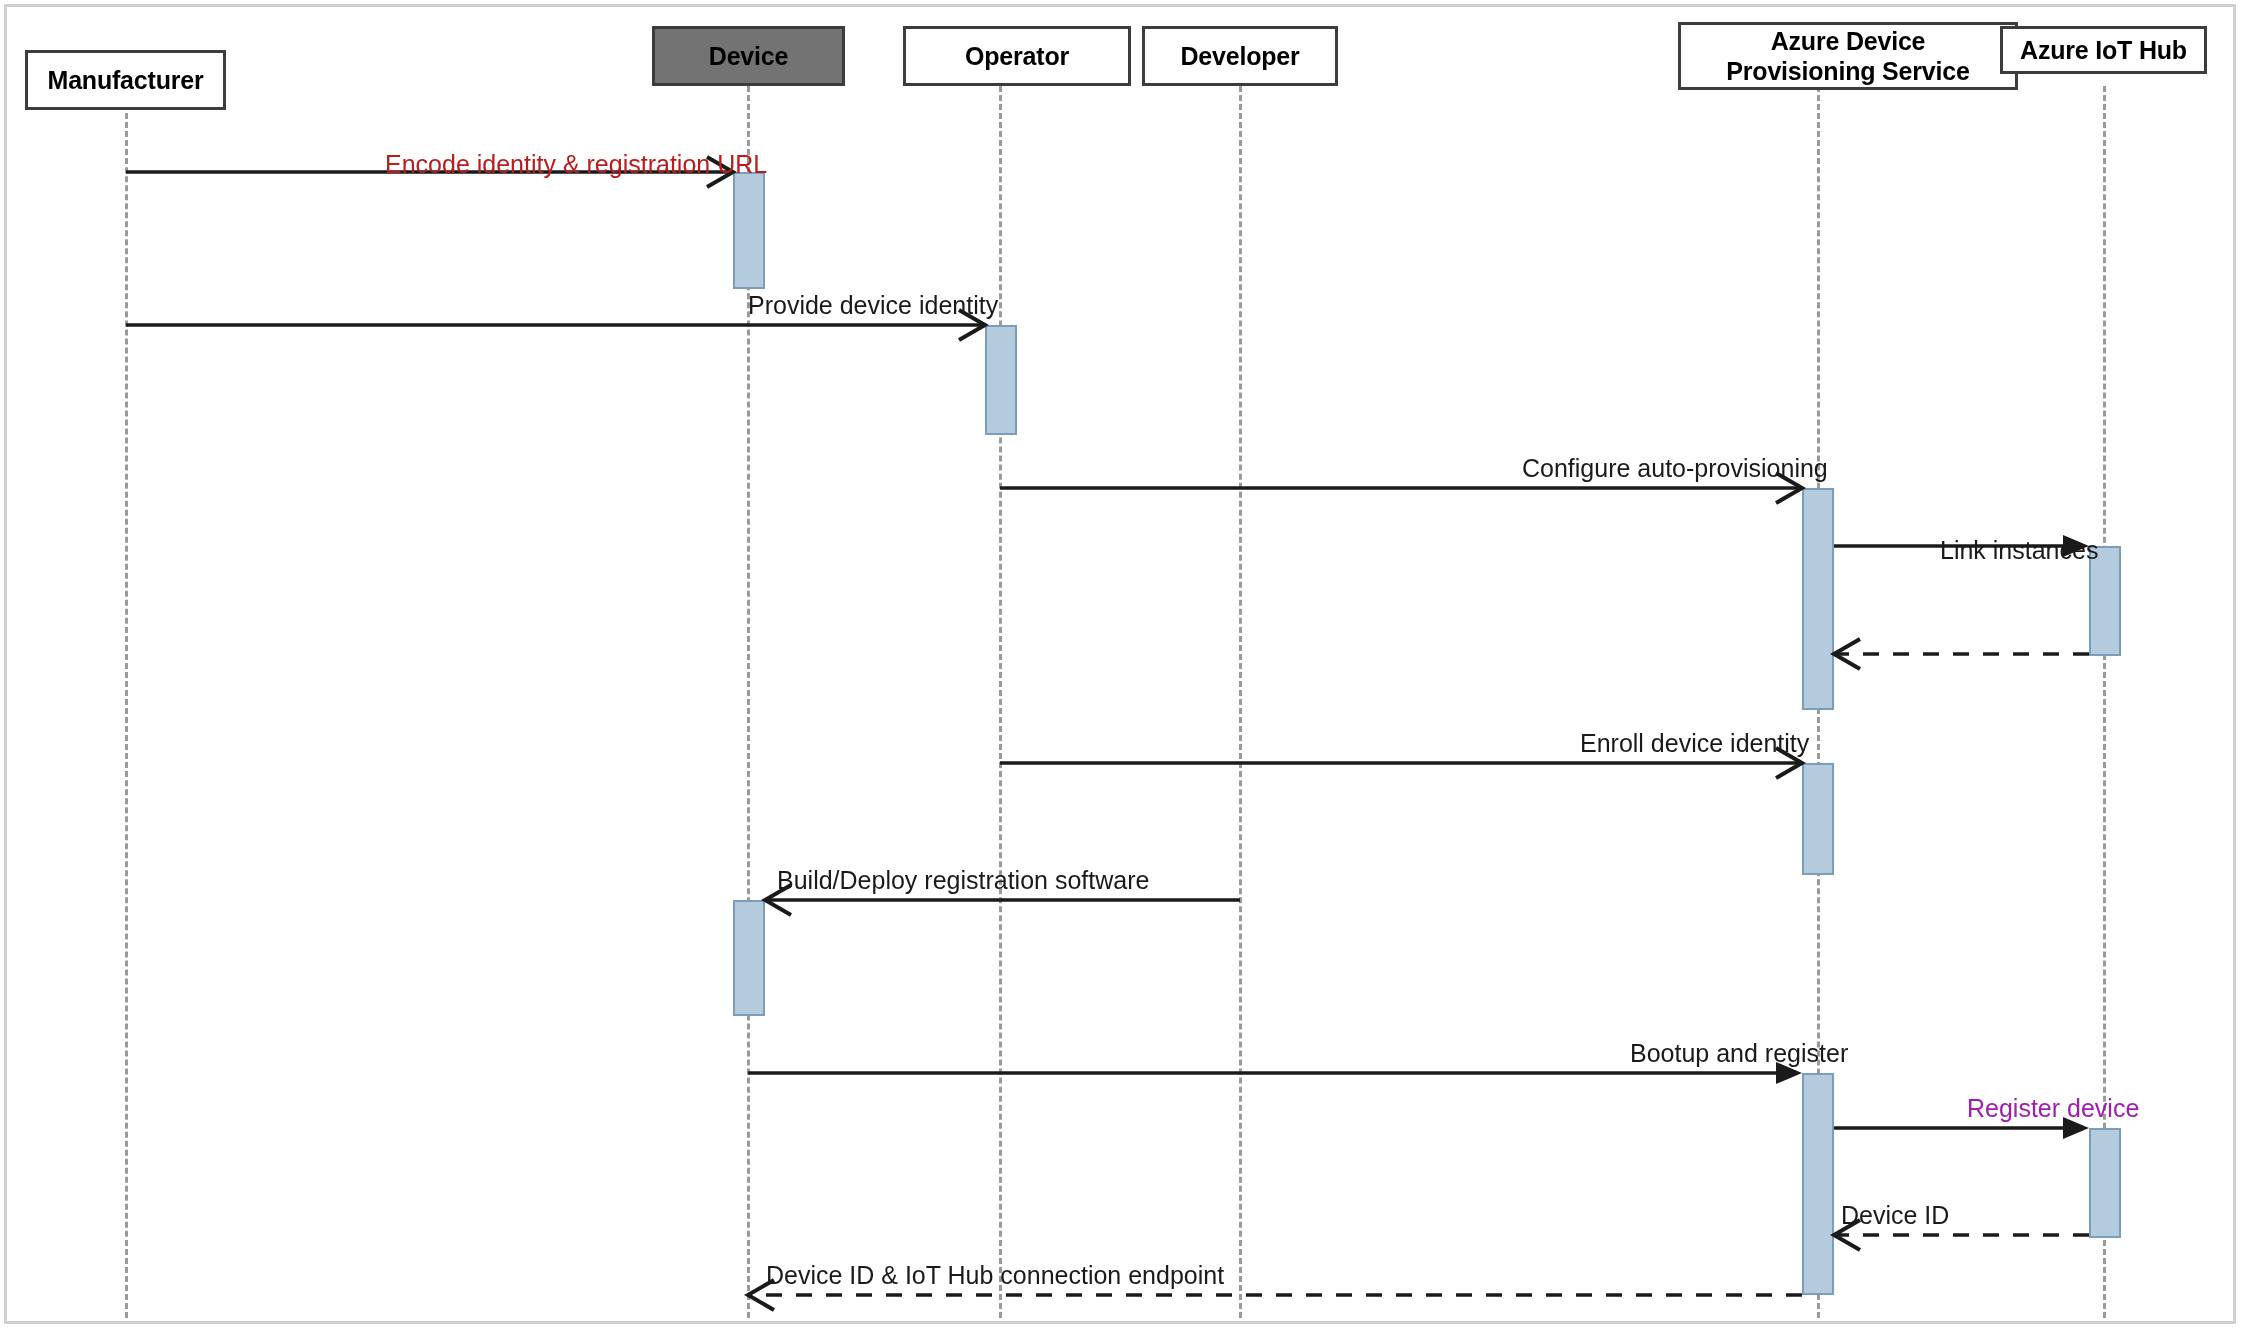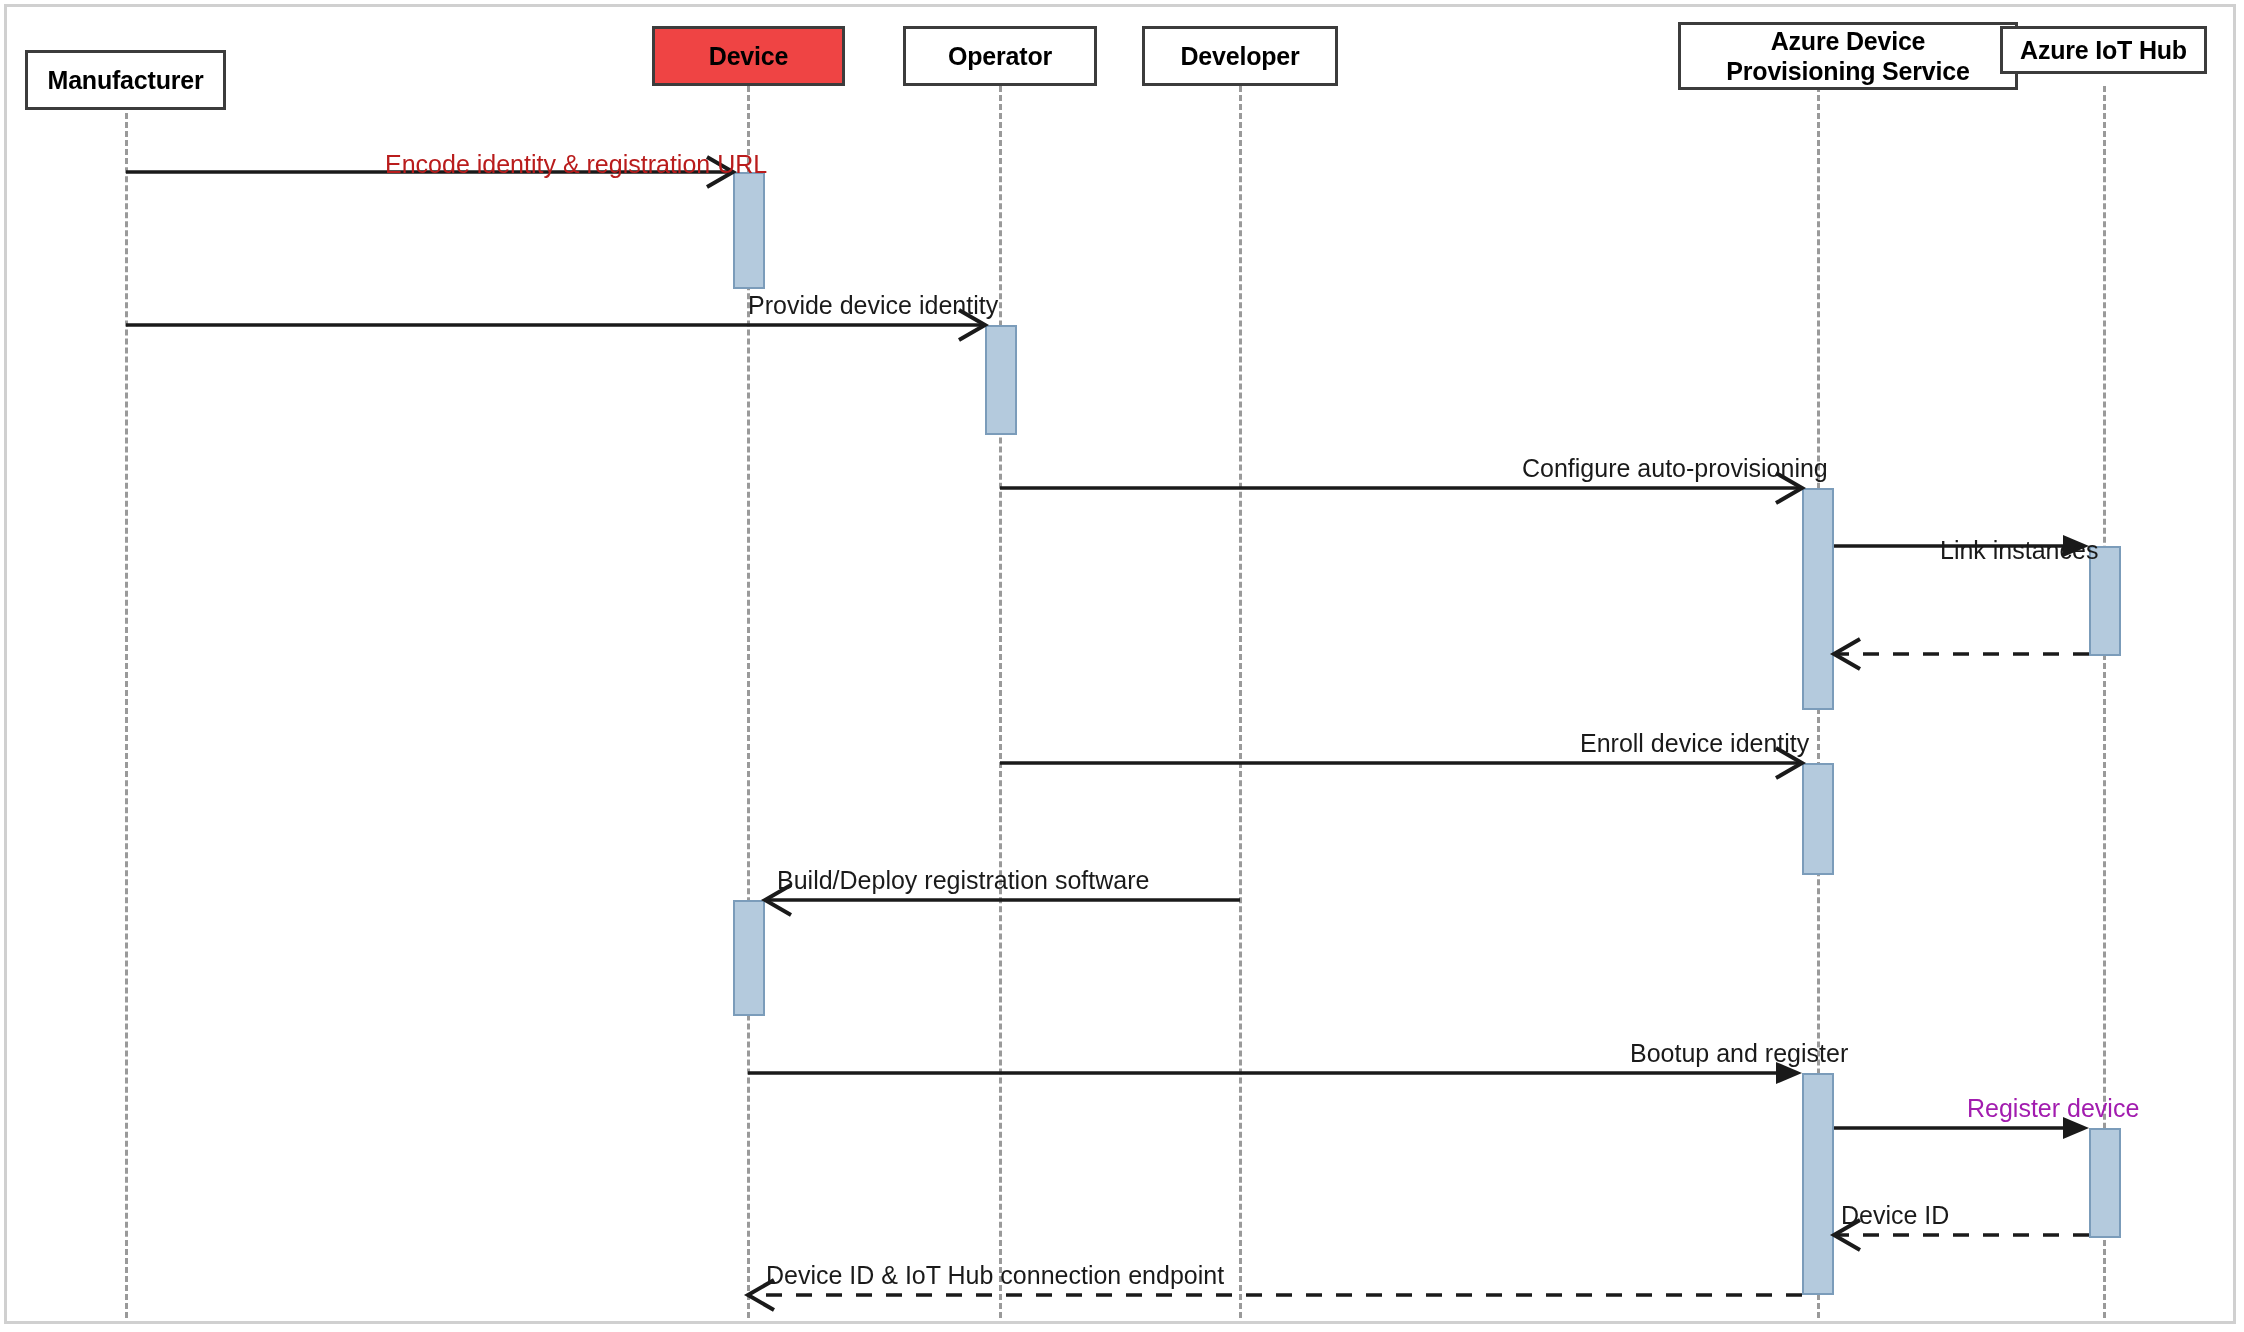--- a/index.html
+++ b/index.html
@@ -142,24 +142,24 @@
       <svg class="msg-svg" width="1114" height="48" style="left: 718px; top: 1271px;">
         <line x1="1084" y1="24" x2="32" y2="24" stroke="#1a1a1a" stroke-width="3.5" stroke-dasharray="16 14"></line>
         <polyline points="56,9 30,24 56,39" fill="none" stroke="#1a1a1a" stroke-width="4" stroke-linecap="butt" stroke-linejoin="miter"></polyline>
       </svg>
       <div class="msg-label" style="left: 766px; top: 1263px; color: rgb(26, 26, 26);">Device ID &amp; IoT Hub connection endpoint</div>
     </div>
   <div id="layer-participants">
       <div class="participant" style="left: 25px; top: 26px; width: 201px; height: 60px; border-color: rgb(60, 60, 60); background: rgb(255, 255, 255); margin-top: 24px;">
         <span>Manufacturer</span>
       </div>
-      <div class="participant" style="left: 652px; top: 26px; width: 193px; height: 60px; border-color: rgb(60, 60, 60); background: #ef4444;">
+      <div class="participant" style="left: 652px; top: 26px; width: 193px; height: 60px; border-color: rgb(60, 60, 60); background: #737373;">
         <span>Device</span>
       </div>
-      <div class="participant" style="left: 903px; top: 26px; width: 194px; height: 60px; border-color: rgb(60, 60, 60); background: rgb(255, 255, 255);">
+      <div class="participant" style="left: 903px; top: 26px; width: 228px; height: 60px; border-color: rgb(60, 60, 60); background: rgb(255, 255, 255);">
         <span>Operator</span>
       </div>
       <div class="participant" style="left: 1142px; top: 26px; width: 196px; height: 60px; border-color: rgb(60, 60, 60); background: rgb(255, 255, 255);">
         <span>Developer</span>
       </div>
       <div class="participant" style="left: 1678px; top: 22px; width: 340px; height: 68px; border-color: rgb(60, 60, 60); background: rgb(255, 255, 255);">
         <span>Azure Device<br>Provisioning Service</span>
       </div>
       <div class="participant" style="left: 2000px; top: 26px; width: 207px; height: 48px; border-color: rgb(60, 60, 60); background: rgb(255, 255, 255);">
         <span>Azure IoT Hub</span>

